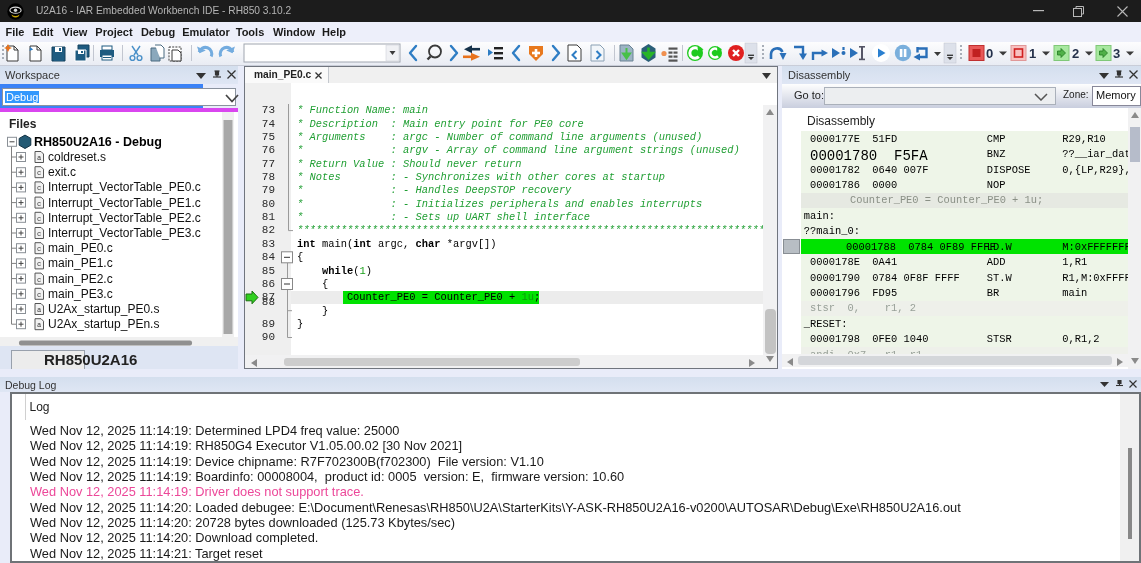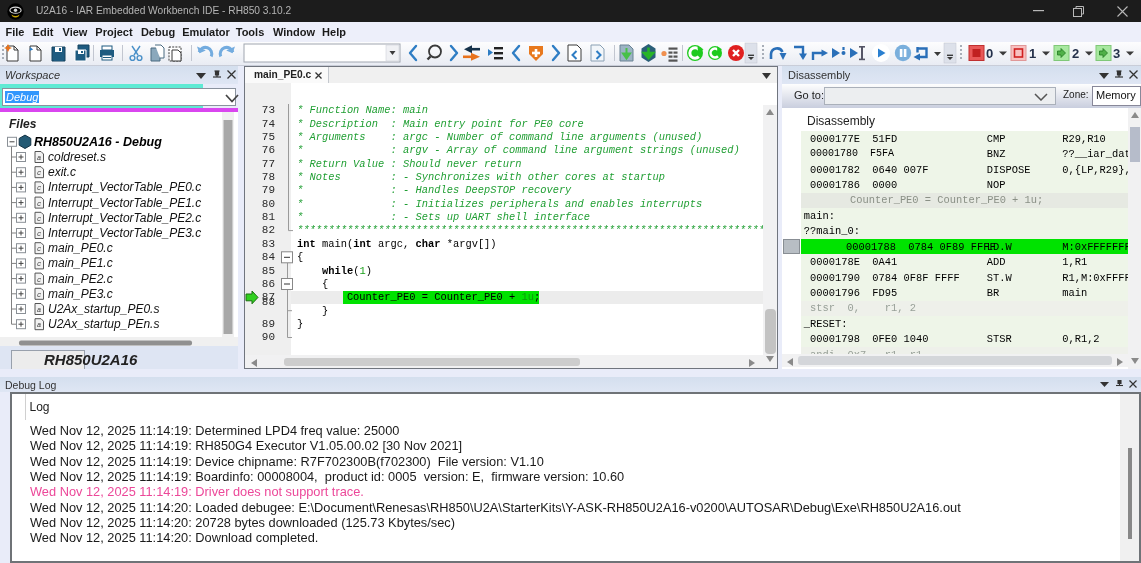--- a/index.html
+++ b/index.html
@@ -284,21 +284,21 @@
     <text x="1072" y="16">2</text>
     <path d="M1085 9.5 L1093 9.5 L1089 13.5 Z" fill="#3a3a3a"></path>
     <rect x="1096" y="3.5" width="15" height="15" fill="#a8e8a0" stroke="#80c878"></rect>
         <path d="M1099.5 9 L1103 9 L1103 6.5 L1107.5 11 L1103 15.5 L1103 13 L1099.5 13 Z" fill="#50b048" stroke="#207820" stroke-width="0.8"></path>
     <text x="1113" y="16">3</text>
     <path d="M1126 9.5 L1134 9.5 L1130 13.5 Z" fill="#3a3a3a"></path>
   </g>
 </svg>
 </div>
 
-<div class="abs" id="workspace" style="left:0;top:66px;width:203px;height:303px;background:#5eead4;font-style:italic;">
+<div class="abs" id="workspace" style="left:0;top:66px;width:203px;height:303px;background:#3b82f6;">
   <div class="abs" style="left:0;top:0;width:238px;height:18px;background:linear-gradient(#d4dfee,#dfe6f4);"></div>
   <div class="abs" style="left:5px;top:3px;font-size:11px;color:#333;">Workspace</div>
   <svg class="abs" style="left:196px;top:7px;" width="10" height="6">
       <path d="M0 0 L10 0 L5 6 Z" fill="#333"></path>
     </svg>
   <svg class="abs" style="left:212px;top:4px;" width="10" height="11" viewBox="0 0 10 11">
       <g stroke="#333" stroke-width="1.2" fill="none">
         <line x1="5" y1="1" x2="5" y2="7"></line>
         <path d="M2.5 1 L7.5 1"></path>
         <path d="M3.5 1 L3.5 5 L6.5 5 L6.5 1" fill="#333"></path>
@@ -534,21 +534,21 @@
   <div class="abs" id="disasmcontent" style="left:0;top:42px;width:359px;height:261px;background:#fff;overflow:hidden;">
       <div class="abs" style="left:25px;top:6px;font-size:12px;color:#222;">Disassembly</div>
 <div class="abs" style="left:19px;top:23.1px;width:329px;height:223px;background:#eef5e8;"></div>
 <div class="abs" style="left:19px;top:84.8px;width:329px;height:15.42px;background:#e6e9e2;"></div>
 <div class="abs" style="left:19px;top:131.0px;width:329px;height:15.42px;background:#00e300;"></div>
 <div class="abs" style="left:19px;top:192.7px;width:329px;height:15.42px;background:#eef0ea;"></div>
 <div class="abs" style="left:19px;top:239.0px;width:329px;height:15.42px;background:#eef0ea;"></div>
 <div class="abs mono" style="left:28px;top:24.7px;font-size:10.4px;color:#000;white-space:pre;">0000177E  51FD</div>
 <div class="abs mono" style="left:204.8px;top:24.7px;font-size:10.4px;color:#000;white-space:pre;">CMP</div>
 <div class="abs mono" style="left:280.2px;top:24.7px;font-size:10.4px;color:#000;white-space:pre;">R29,R10</div>
-<div class="abs mono" style="left:28px;top:40.1px;font-size:10px;color:#000;white-space:pre;">00001780  F5FA</div>
+<div class="abs mono" style="left:28px;top:40.1px;font-size:14px;color:#000;white-space:pre;">00001780  F5FA</div>
 <div class="abs mono" style="left:204.8px;top:40.1px;font-size:10.4px;color:#000;white-space:pre;">BNZ</div>
 <div class="abs mono" style="left:280.2px;top:40.1px;font-size:10.4px;color:#000;white-space:pre;">??__iar_dat</div>
 <div class="abs mono" style="left:28px;top:55.5px;font-size:10.4px;color:#000;white-space:pre;">00001782  0640 007F</div>
 <div class="abs mono" style="left:204.8px;top:55.5px;font-size:10.4px;color:#000;white-space:pre;">DISPOSE</div>
 <div class="abs mono" style="left:280.2px;top:55.5px;font-size:10.4px;color:#000;white-space:pre;">0,{LP,R29},</div>
 <div class="abs mono" style="left:28px;top:71.0px;font-size:10.4px;color:#000;white-space:pre;">00001786  0000</div>
 <div class="abs mono" style="left:204.8px;top:71.0px;font-size:10.4px;color:#000;white-space:pre;text-align:right;">NOP</div>
 <div class="abs mono" style="left:68px;top:86.4px;font-size:10.4px;color:#8a9086;white-space:pre;">Counter_PE0 = Counter_PE0 + 1u;</div>
 <div class="abs mono" style="left:21.8px;top:101.8px;font-size:10.4px;color:#000;white-space:pre;">main:</div>
 <div class="abs mono" style="left:21.8px;top:117.2px;font-size:10.4px;color:#000;white-space:pre;">??main_0:</div>
@@ -610,16 +610,17 @@
       <div class="abs" style="left:13px;top:0;width:1px;height:26px;background:#d0d0d0;"></div>
 <div class="abs" style="left:17.5px;top:6px;font-size:12px;color:#222;">Log</div>
 <div class="abs" style="left:18px;top:29.0px;font-size:12.8px;color:#1a1a1a;white-space:pre;">Wed Nov 12, 2025 11:14:19: Determined LPD4 freq value: 25000</div>
 <div class="abs" style="left:18px;top:44.4px;font-size:12.8px;color:#1a1a1a;white-space:pre;">Wed Nov 12, 2025 11:14:19: RH850G4 Executor V1.05.00.02 [30 Nov 2021]</div>
 <div class="abs" style="left:18px;top:59.7px;font-size:12.8px;color:#1a1a1a;white-space:pre;">Wed Nov 12, 2025 11:14:19: Device chipname: R7F702300B(f702300)  File version: V1.10</div>
 <div class="abs" style="left:18px;top:75.0px;font-size:12.8px;color:#1a1a1a;white-space:pre;">Wed Nov 12, 2025 11:14:19: Boardinfo: 00008004,  product id: 0005  version: E,  firmware version: 10.60</div>
 <div class="abs" style="left:18px;top:90.4px;font-size:12.8px;color:#ec4899;white-space:pre;">Wed Nov 12, 2025 11:14:19: Driver does not support trace.</div>
 <div class="abs" style="left:18px;top:105.8px;font-size:12.8px;color:#1a1a1a;white-space:pre;">Wed Nov 12, 2025 11:14:20: Loaded debugee: E:\Document\Renesas\RH850\U2A\StarterKits\Y-ASK-RH850U2A16-v0200\AUTOSAR\Debug\Exe\RH850U2A16.out</div>
 <div class="abs" style="left:18px;top:121.1px;font-size:12.8px;color:#1a1a1a;white-space:pre;">Wed Nov 12, 2025 11:14:20: 20728 bytes downloaded (125.73 Kbytes/sec)</div>
 <div class="abs" style="left:18px;top:136.4px;font-size:12.8px;color:#1a1a1a;white-space:pre;">Wed Nov 12, 2025 11:14:20: Download completed.</div>
+<div class="abs" style="left:18px;top:151.8px;font-size:12.8px;color:#1a1a1a;white-space:pre;">Wed Nov 12, 2025 11:14:21: Target reset</div>
 <div class="abs" style="left:1108px;top:0;width:19px;height:167px;background:#f0f0f0;"></div>
 <div class="abs" style="left:1116px;top:54px;width:4px;height:91px;background:#888;"></div>
     </div>
 </div>
 
 </body></html>

